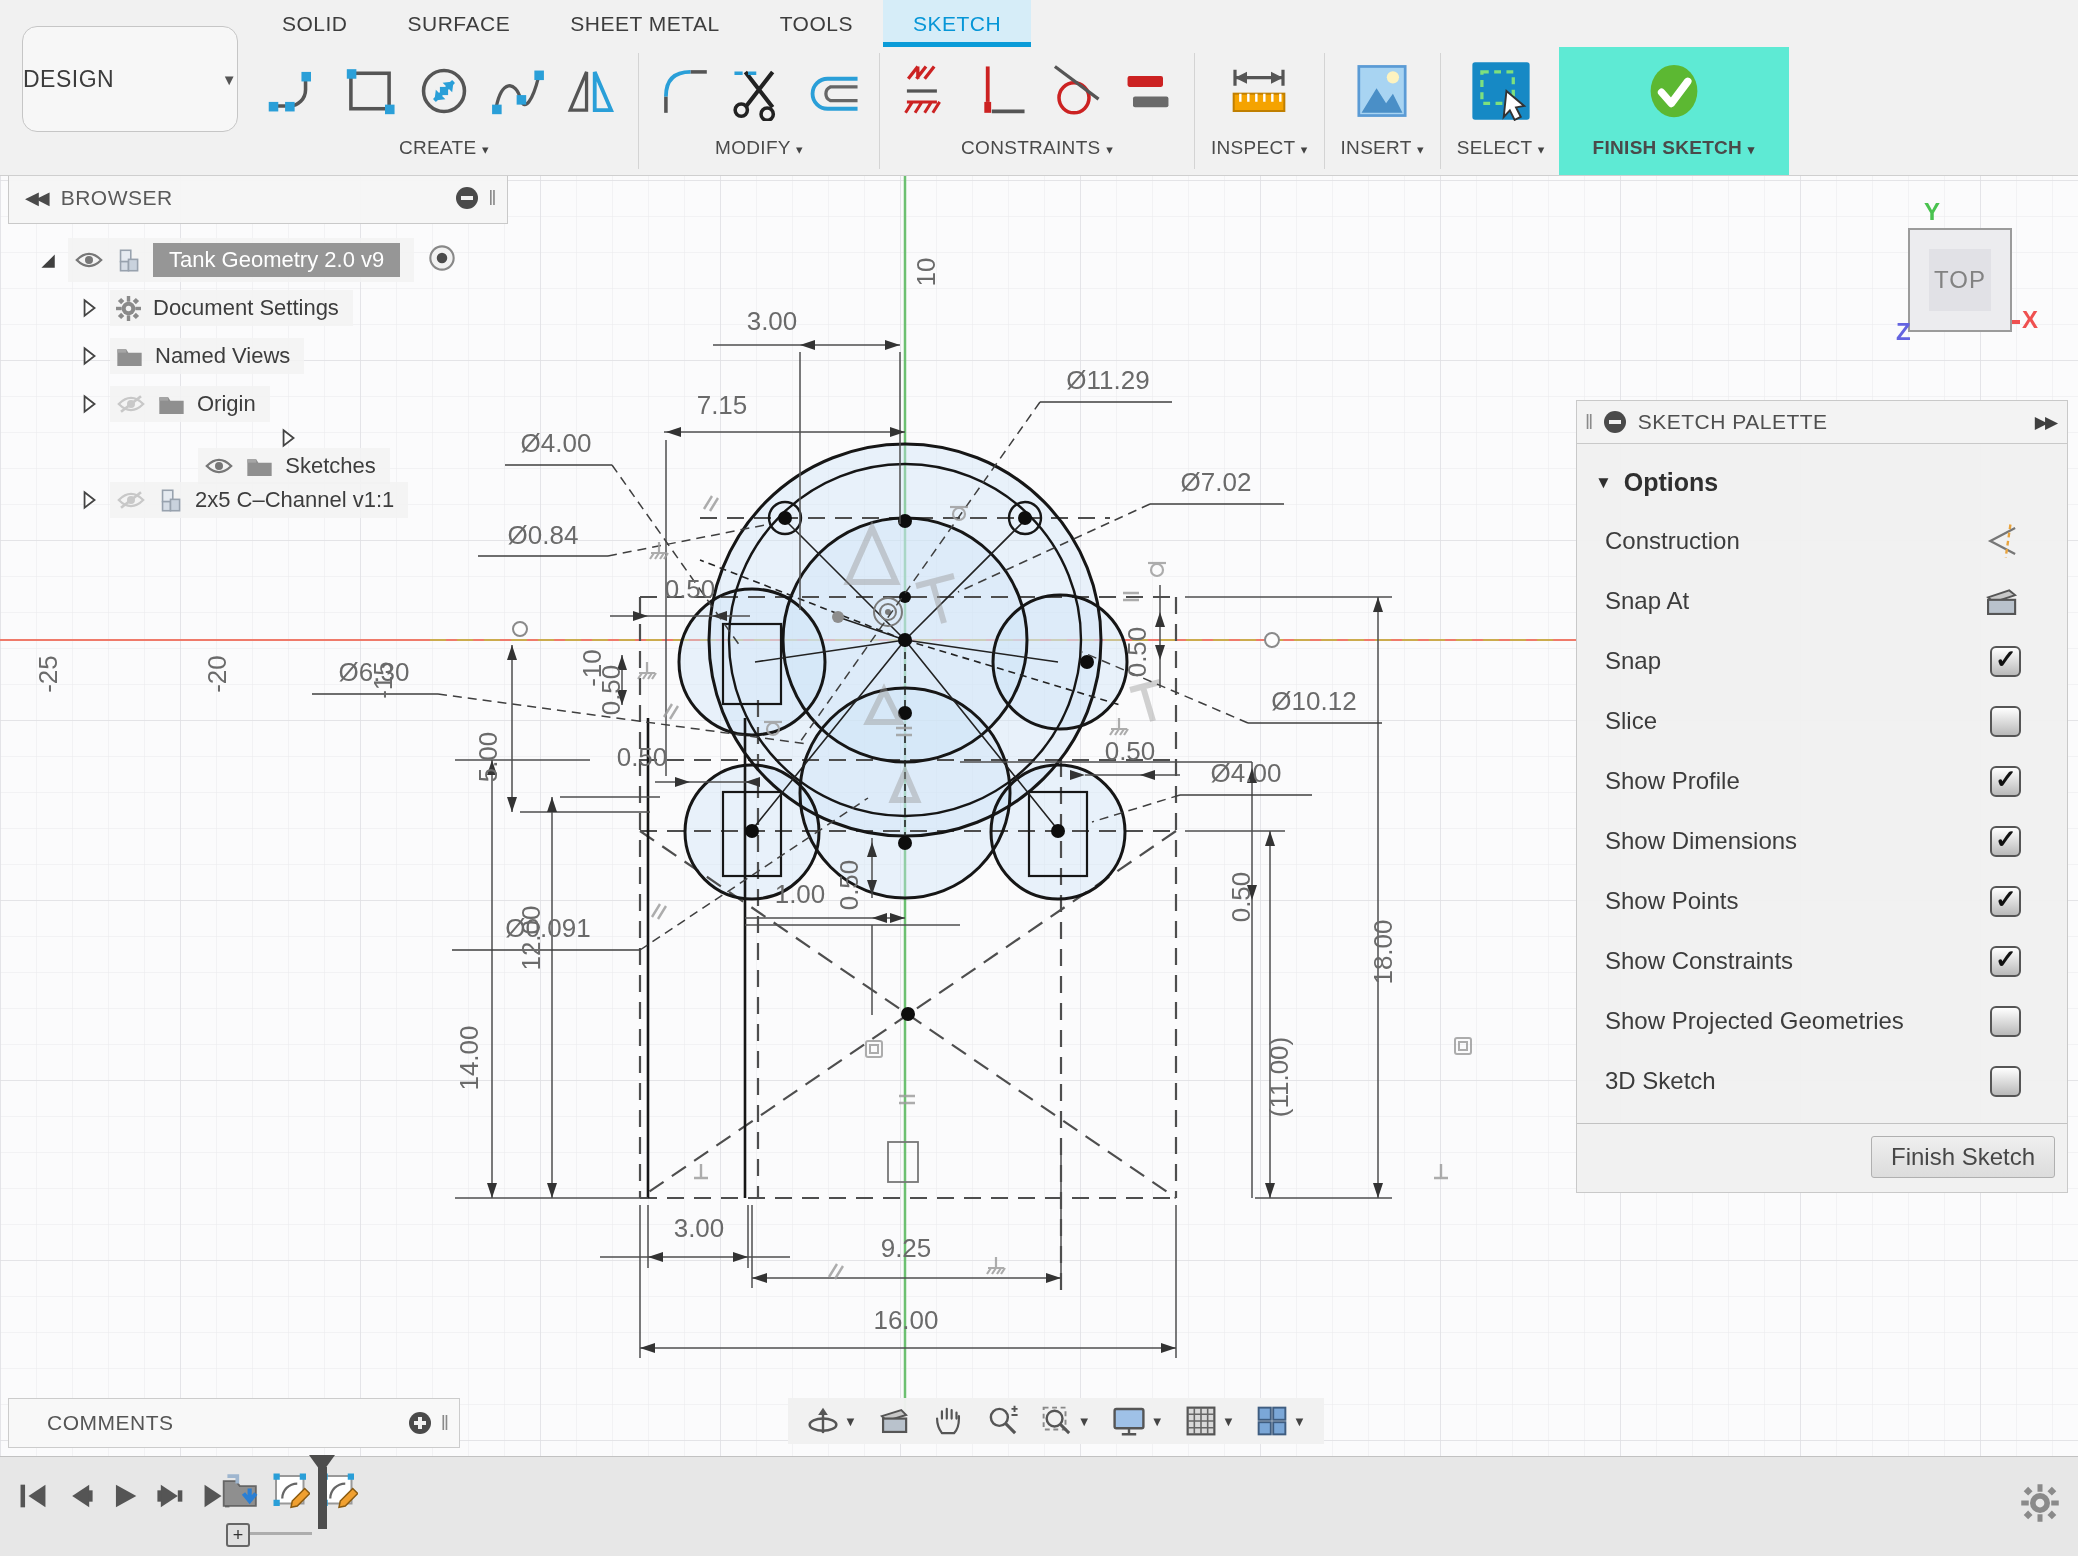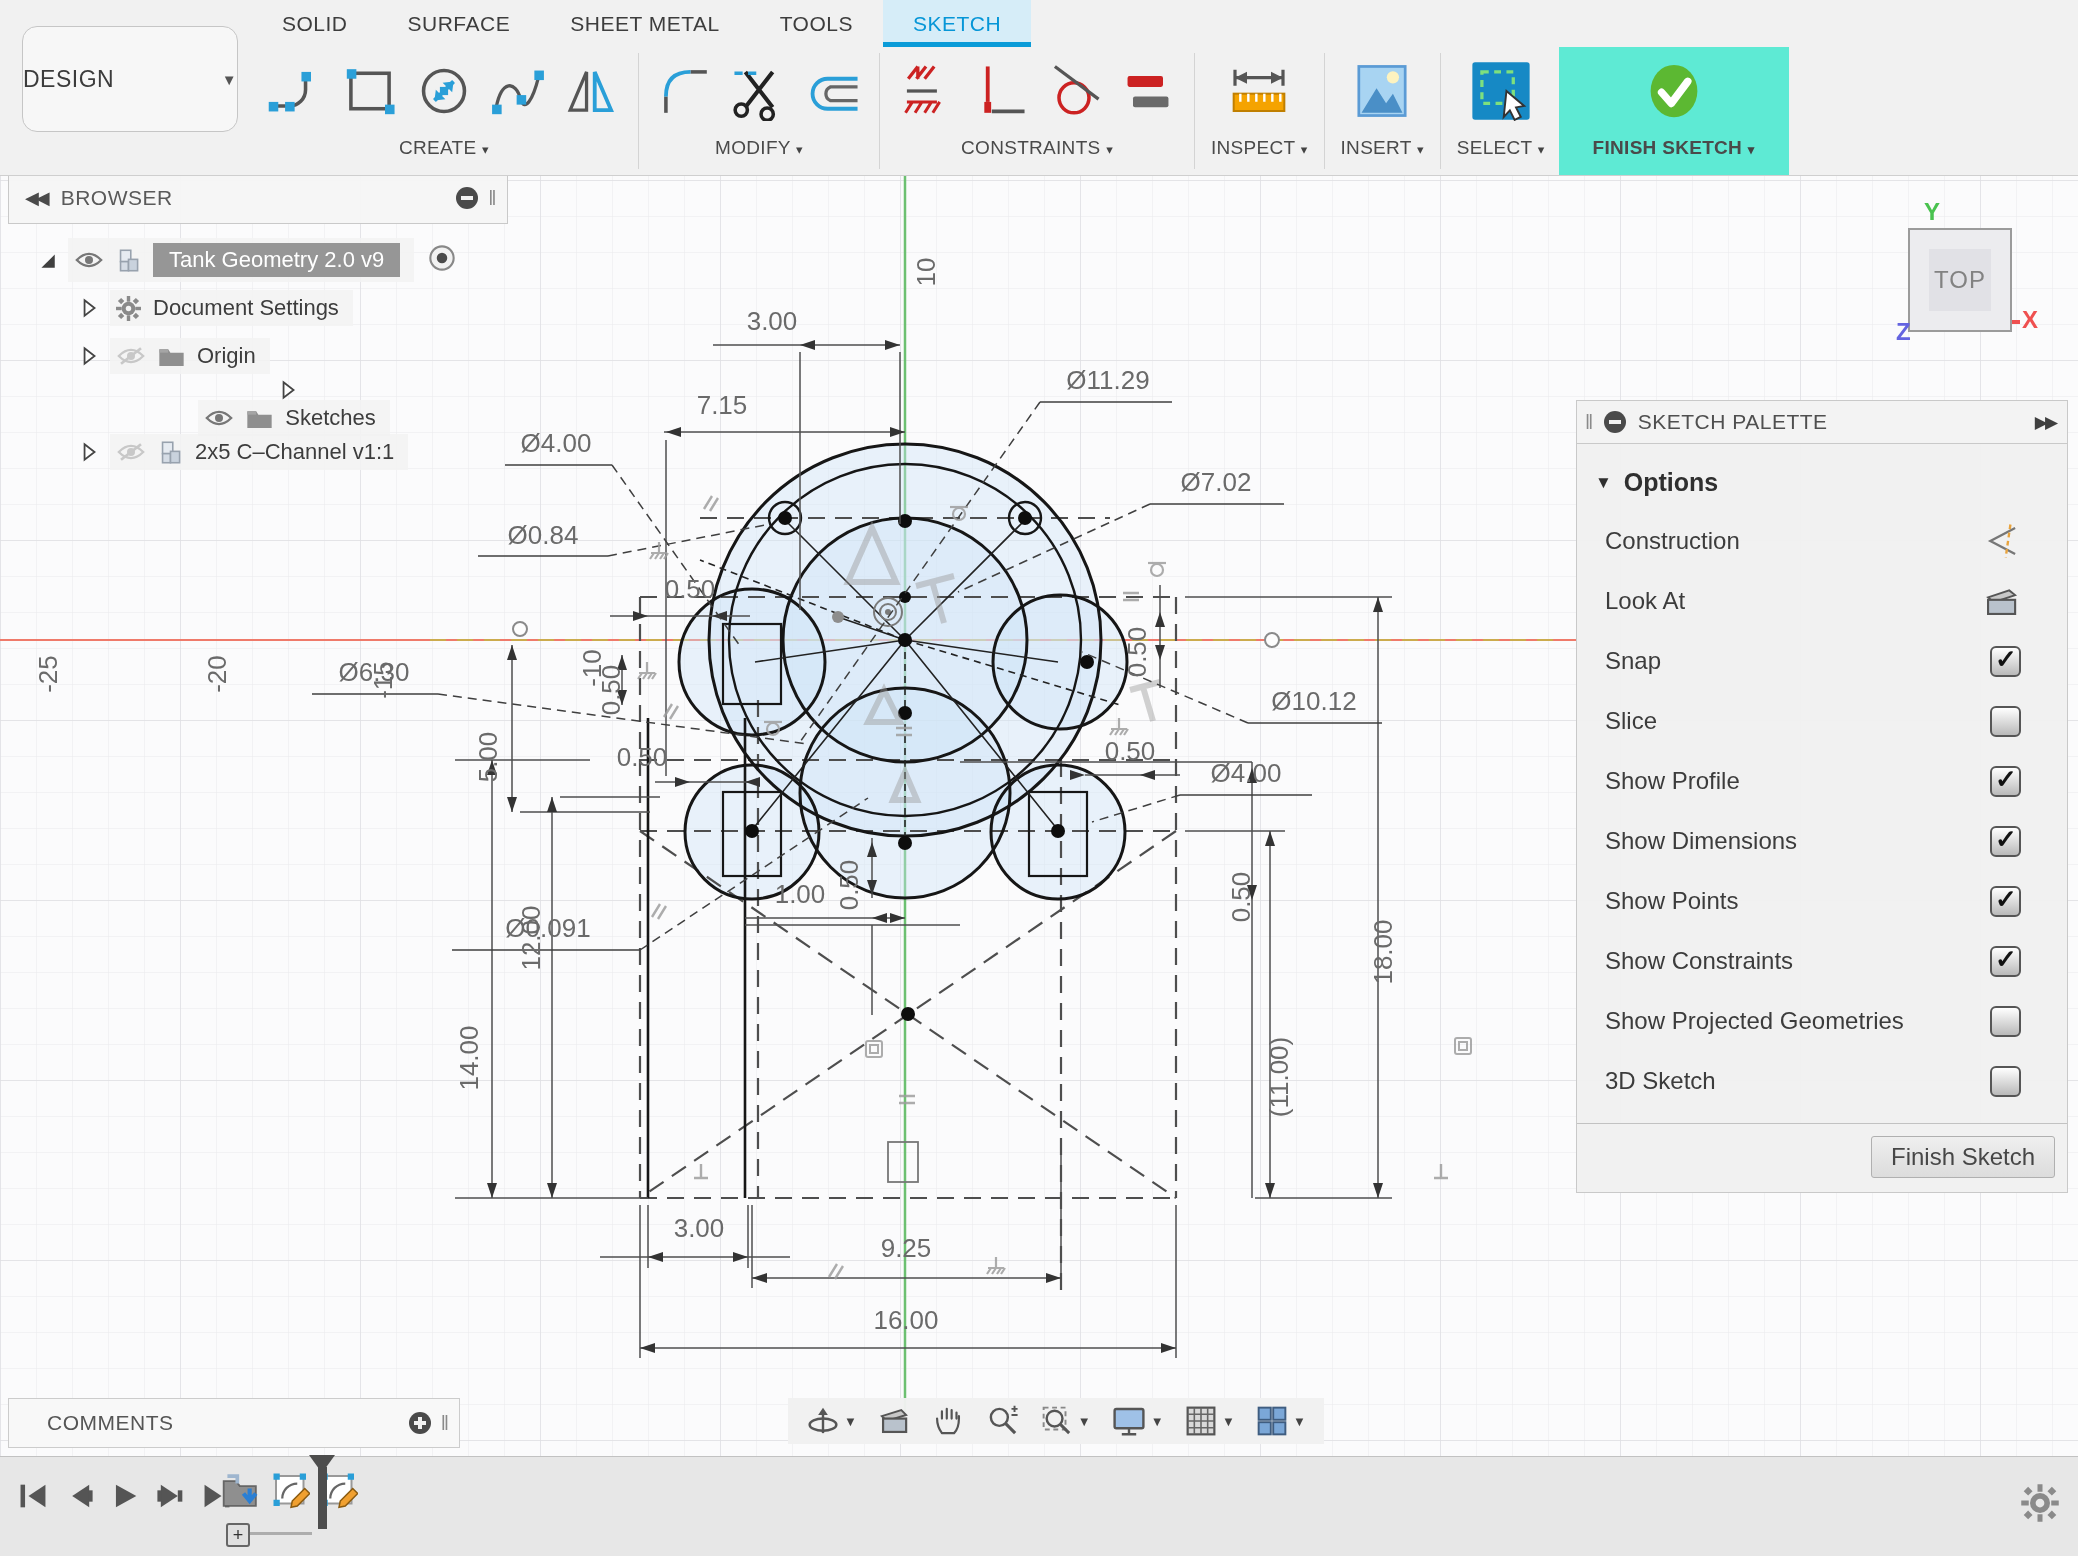--- a/index.html
+++ b/index.html
@@ -507,20 +507,34 @@
           <span class="lbl ">Document Settings</span>
         </span>
       </div>
       <div class="brow" style="padding-left: 72px;">
         <span class="exp">
           <svg width="18" height="20" viewBox="0 0 16 18">
             <polygon points="4,2 13,9 4,16" fill="#fdfdfd" stroke="#444" stroke-width="1.6"></polygon>
           </svg>
         </span>
         <span class="lbl-wrap">
+          <svg width="27" height="21" viewBox="0 0 24 19">
+            <path d="M1 3 h8 l2 3 h12 v12 h-22 z" fill="#8f8f8f"></path>
+            <rect x="1" y="3" width="8" height="3" fill="#a5a5a5"></rect>
+          </svg>
+          <span class="lbl ">Named Views</span>
+        </span>
+      </div>
+      <div class="brow" style="padding-left: 72px;">
+        <span class="exp">
+          <svg width="18" height="20" viewBox="0 0 16 18">
+            <polygon points="4,2 13,9 4,16" fill="#fdfdfd" stroke="#444" stroke-width="1.6"></polygon>
+          </svg>
+        </span>
+        <span class="lbl-wrap">
           <svg width="30" height="20" viewBox="0 0 26 18" opacity="0.35">
             <path d="M2 9 Q13 -2 24 9 Q13 20 2 9 Z" fill="none" stroke="#777" stroke-width="2"></path>
             <circle cx="13" cy="9" r="3.6" fill="#777"></circle>
             <path d="M4 16 L22 2" stroke="#777" stroke-width="2.4"></path>
           </svg>
           <svg width="27" height="21" viewBox="0 0 24 19">
             <path d="M1 3 h8 l2 3 h12 v12 h-22 z" fill="#8f8f8f"></path>
             <rect x="1" y="3" width="8" height="3" fill="#a5a5a5"></rect>
           </svg>
           <span class="lbl ">Origin</span>
@@ -593,21 +607,21 @@
         <div class="pal-row">
           <span class="plabel">Construction</span>
           <span class="pctl">
             <svg width="40" height="38" viewBox="0 0 34 32">
               <path d="M29 5 L8 16 L29 27" fill="none" stroke="#777" stroke-width="2"></path>
               <path d="M25 2 L21 30" stroke="#e8a33d" stroke-width="2" stroke-dasharray="4 3"></path>
             </svg>
           </span>
         </div>
         <div class="pal-row">
-          <span class="plabel">Look At</span>
+          <span class="plabel">Snap At</span>
           <span class="pctl">
             <svg width="40" height="36" viewBox="0 0 34 30">
               <path d="M6 12 L24 6 L29 10 L11 16 Z" fill="#c7c7c7" stroke="#555" stroke-width="1.6"></path>
               <rect x="6" y="14" width="23" height="12" fill="#b9c2cc" stroke="#555" stroke-width="1.8"></rect>
             </svg>
           </span>
         </div>
         <div class="pal-row">
           <span class="plabel">Snap</span>
           <span class="pctl">

